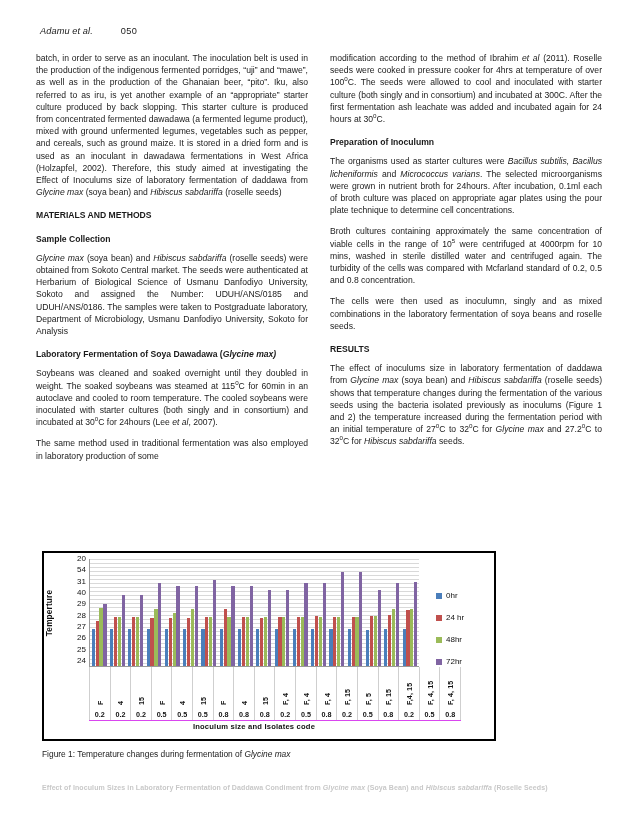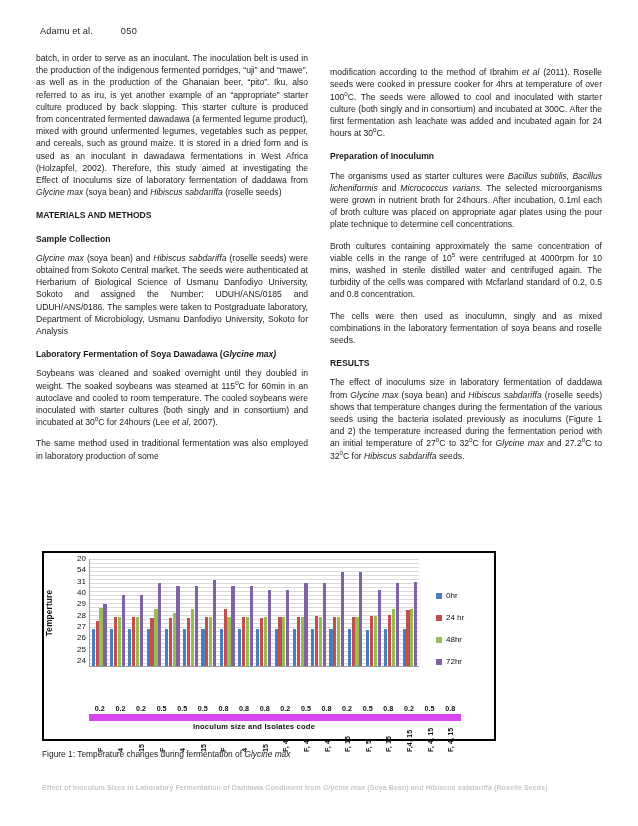--- a/index.html
+++ b/index.html
@@ -22,33 +22,32 @@
     padding: 0;
   }
 
   
   .running-head {
     position: absolute;
     left: 40px; top: 26px;
     font-size: 9.2px;
     letter-spacing: .1px;
   }
-  .running-head .journal { }
+  .running-head .journal { font-style: italic; }
   .running-head .pageno { margin-left: 28px; letter-spacing: .4px;}
 
   
   .columns {
     position: absolute;
     left: 0; top: 52px;
     width: 638px;
     display: flex;
     gap: 22px;
     padding: 0 36px;
     box-sizing: border-box;
-    align-items: flex-end;
   }
   .col { width: 278px; }
 
   p.body, .heading {
     margin: 0 0 9px 0;
     font-size: 8.6px;
     line-height: 1.42;
     text-align: justify;
   }
   p.body { text-align: justify; }
@@ -144,22 +143,21 @@
     margin: 0 0.35px;
   }
 
   
   .cat-area {
     position: absolute;
     left: 45px; top: 114px;
     width: 372px; height: 54px;
     display: flex;
     box-sizing: border-box;
-    border-bottom: 7px solid #d946ef;
-    align-items: flex-end;
+    border-bottom: 1px solid #d946ef;
   }
   .cat {
     flex: 1 1 0;
     position: relative;
     border-right: 1px solid #cfcfcf;
     box-sizing: border-box;
   }
   .cat:first-child { border-left: 1px solid #cfcfcf; }
   .cat .code {
     position: absolute;

